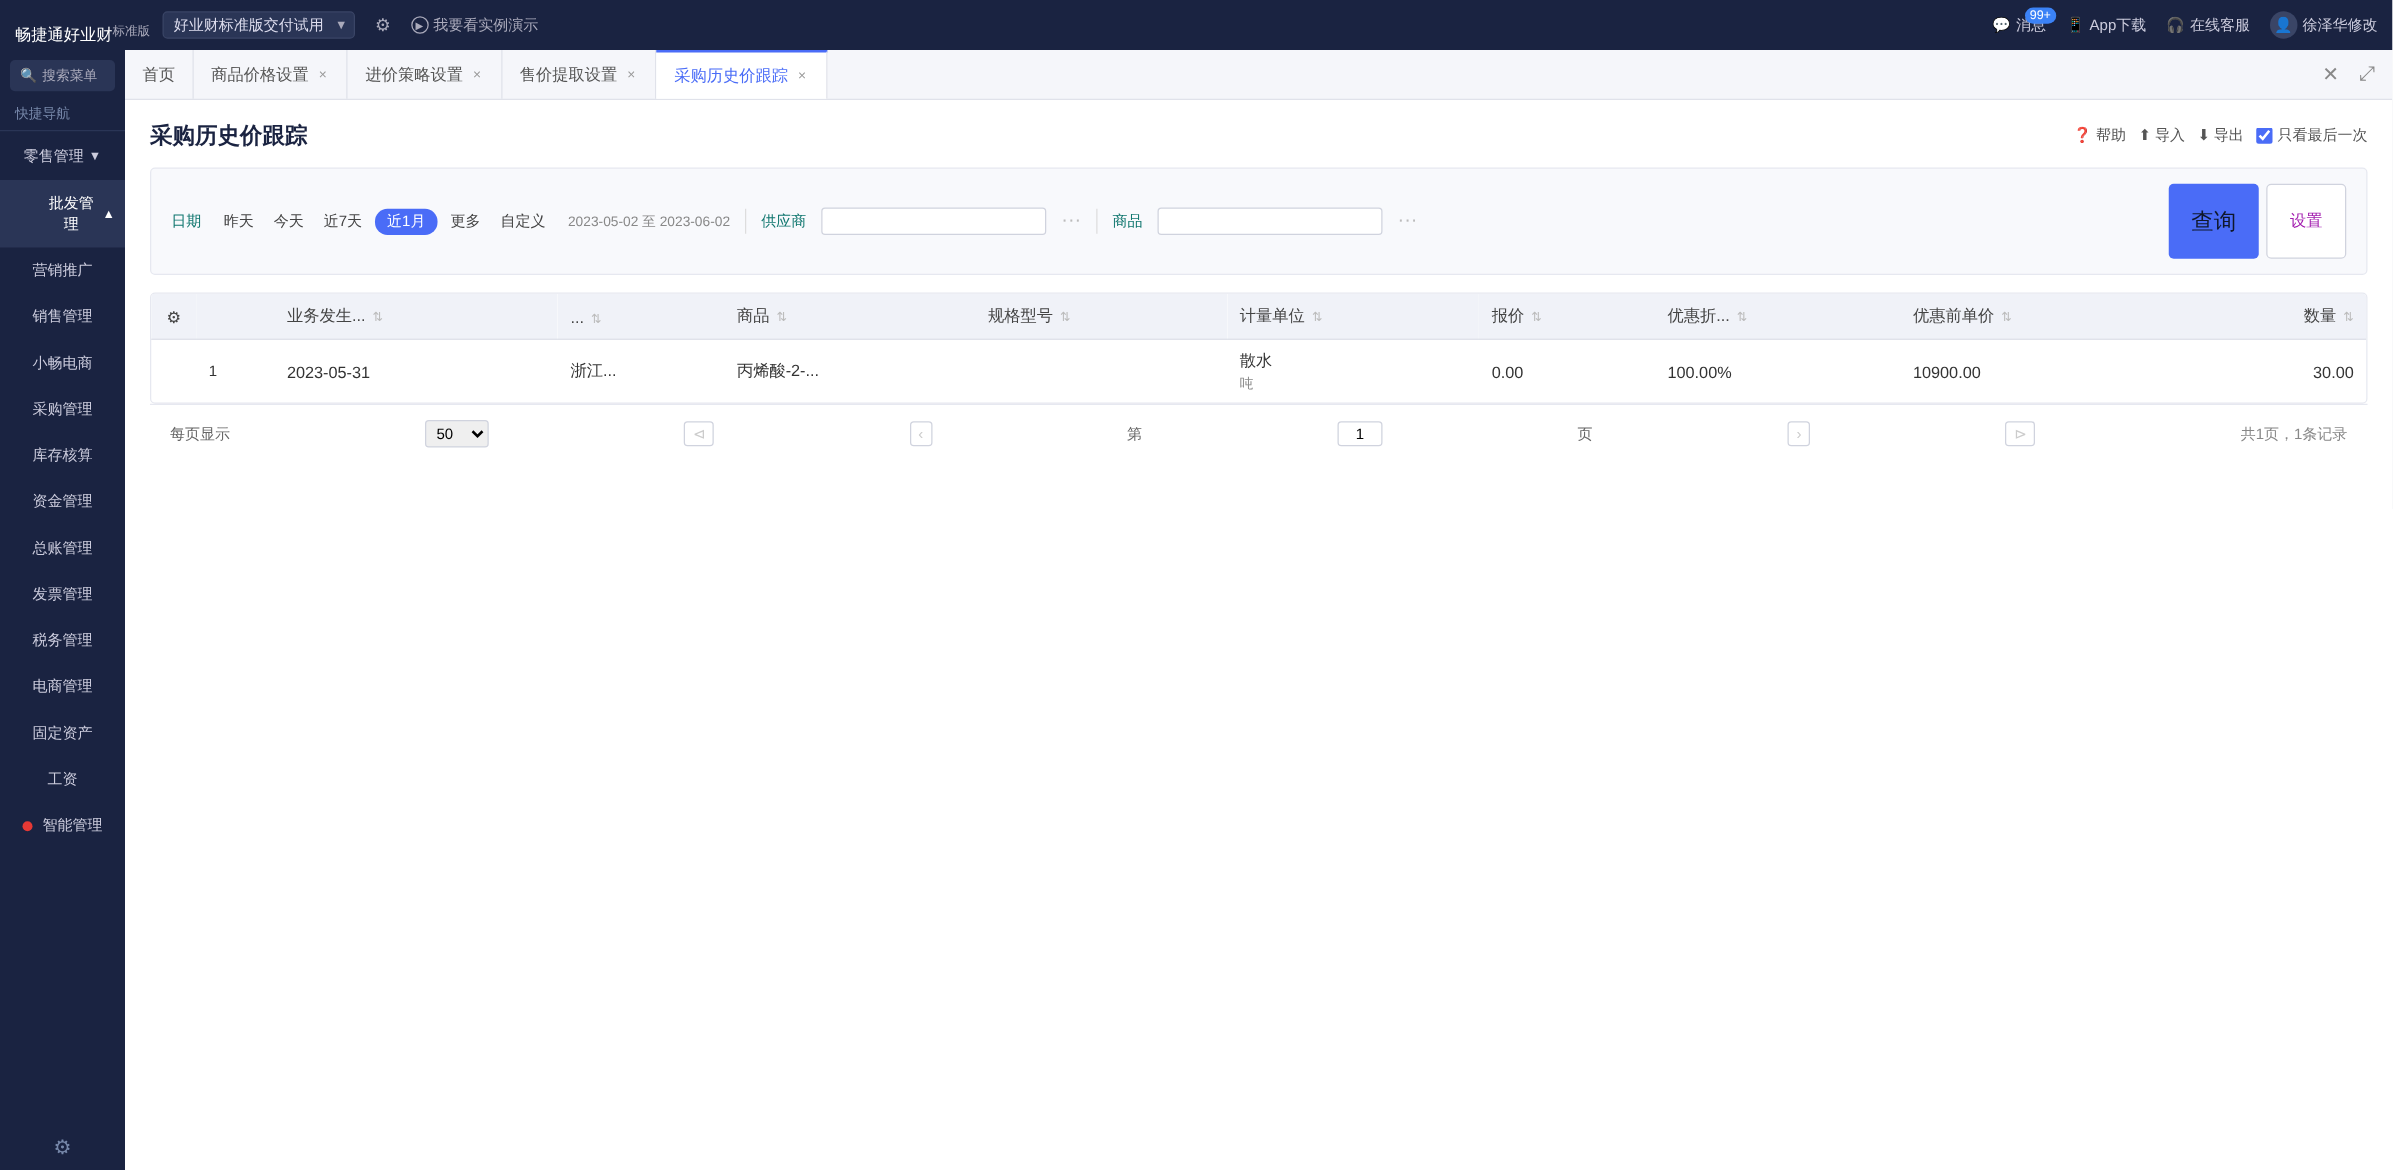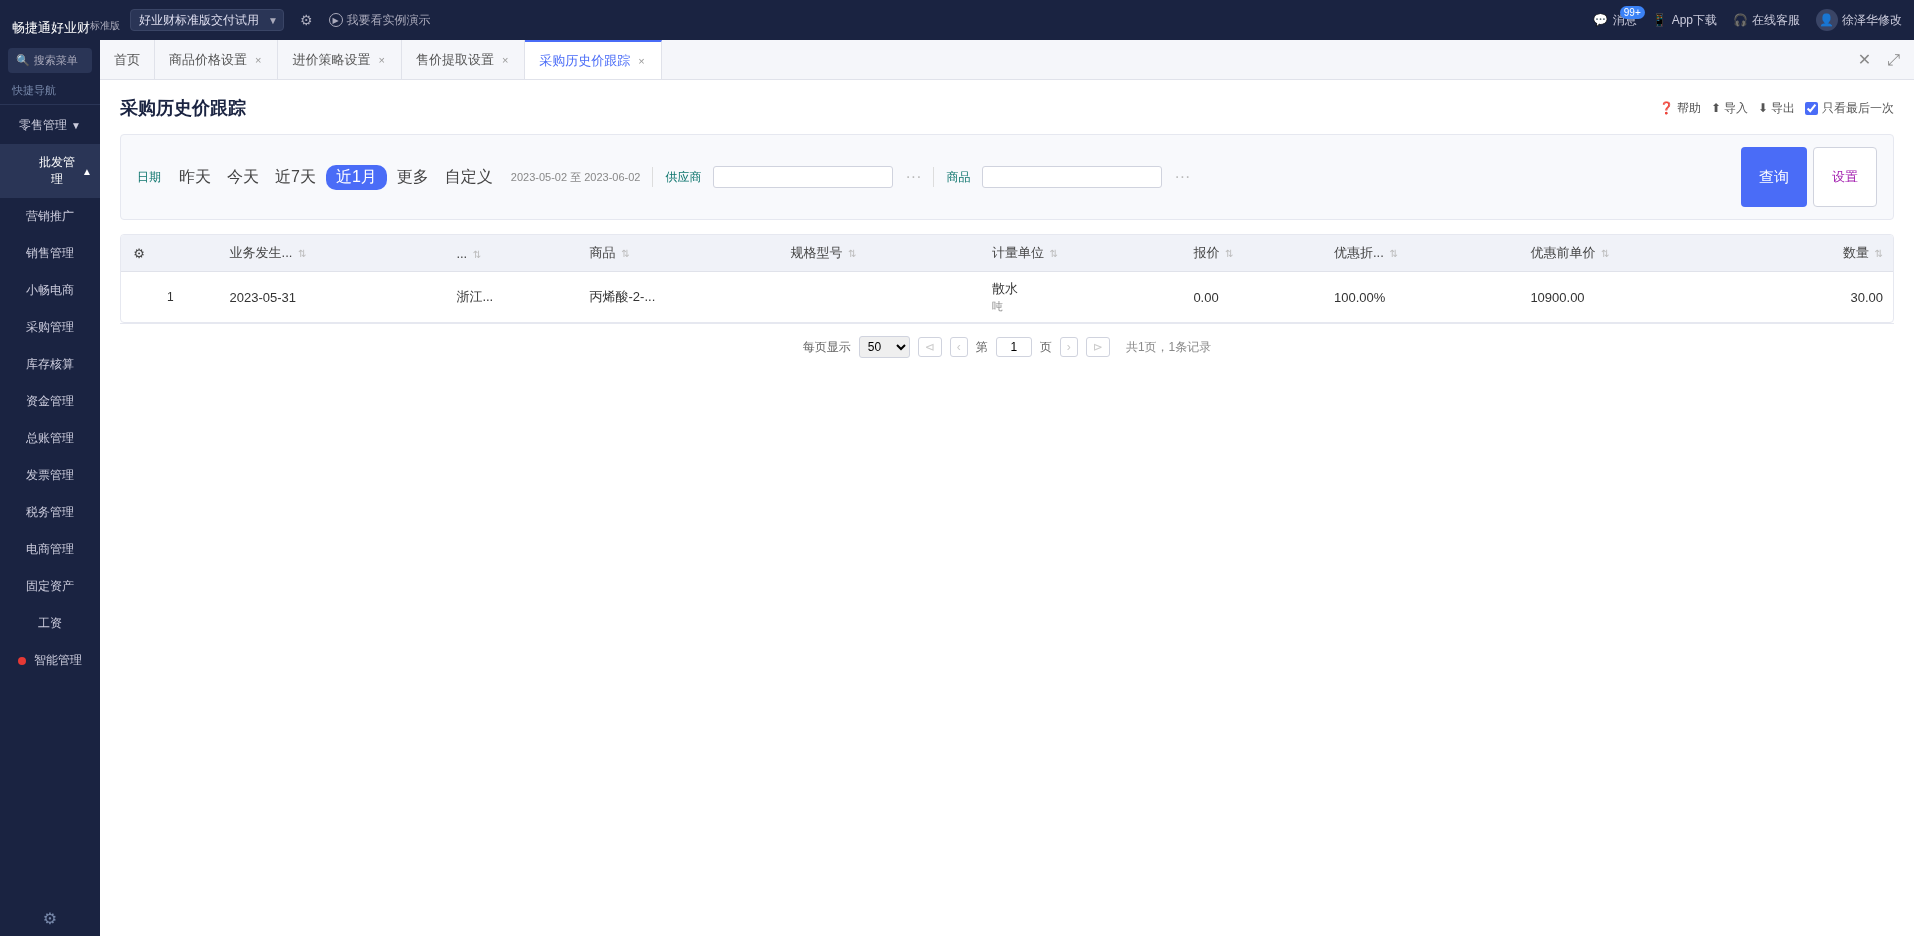--- a/index.html
+++ b/index.html
@@ -54,43 +54,43 @@
     .page-title { font-size: 18px; font-weight: bold; color: #1a2341; }
     .page-actions { display: flex; align-items: center; gap: 10px; }
     .page-action-btn { font-size: 12px; color: #555; cursor: pointer; display: flex; align-items: center; gap: 3px; background: none; border: none; }
     .checkbox-label { display: flex; align-items: center; gap: 4px; font-size: 12px; color: #555; cursor: pointer; }
     .checkbox-label input { accent-color: #4a6cf7; }
 
     
     .filter-bar { background: #f8f9fc; border: 1px solid #e6e8f0; border-radius: 4px; padding: 12px 16px; margin-bottom: 14px; display: flex; align-items: center; gap: 12px; flex-wrap: wrap; }
     .filter-label { font-size: 12px; color: #0f766e; white-space: nowrap; }
     .filter-date-btns { display: flex; align-items: center; gap: 4px; }
-    .date-btn { font-size: 16px; color: #444; padding: 2px 6px; cursor: pointer; border-radius: 2px; background: none; border: none; }
+    .date-btn { font-size: 12px; color: #444; padding: 2px 6px; cursor: pointer; border-radius: 2px; background: none; border: none; }
     .date-btn.active { background: #4a6cf7; color: #fff; border-radius: 10px; padding: 2px 10px; }
     .filter-date-range { font-size: 11px; color: #888; white-space: nowrap; }
     .filter-separator { width: 1px; height: 20px; background: #ddd; }
     .filter-input { border: 1px solid #d0d3de; border-radius: 3px; padding: 3px 6px; font-size: 12px; color: #333; outline: none; width: 180px; }
     .filter-dots { color: #bbb; font-size: 16px; cursor: pointer; }
     .filter-actions { margin-left: auto; display: flex; gap: 6px; }
-    .btn-primary { background: #4a6cf7; color: #ffffff; border: none; border-radius: 4px; padding: 5px 18px; font-size: 15px; cursor: pointer; }
+    .btn-primary { background: #4a6cf7; color: #0f172a; border: none; border-radius: 4px; padding: 5px 18px; font-size: 18px; cursor: pointer; }
     .btn-secondary { background: #fff; color: #a21caf; border: 1px solid #d0d3de; border-radius: 4px; padding: 20px 18px; font-size: 13px; cursor: pointer; }
 
     
     .table-wrap { border: 1px solid #e6e8f0; border-radius: 4px; overflow: hidden; }
     .data-table { width: 100%; border-collapse: collapse; font-size: 13px; }
     .data-table thead tr { background: #f0f2f8; }
     .data-table th { padding: 9px 10px; text-align: left; color: #444; font-weight: normal; border-bottom: 1px solid #e0e2ea; white-space: nowrap; position: relative; }
     .data-table th .sort-icon { color: #bbb; font-size: 10px; margin-left: 2px; }
     .data-table th.gear-col { width: 36px; text-align: center; }
     .data-table td { padding: 8px 10px; border-bottom: 1px solid #f0f2f5; color: #333; }
     .data-table tr:last-child td { border-bottom: none; }
     .row-num { color: #888; font-size: 12px; }
 
     
-    .pagination-bar { display: flex; align-items: center; justify-content: center; padding: 12px 16px; gap: 8px; font-size: 12px; color: #555; border-top: 1px solid #e6e8f0; }
+    .pagination-bar { display: flex; align-items: center; justify-content: space-between; padding: 12px 16px; gap: 8px; font-size: 12px; color: #555; border-top: 1px solid #e6e8f0; }
     .pagination-label { color: #666; }
     .per-page-select { border: 1px solid #d0d3de; border-radius: 3px; padding: 2px 4px; font-size: 12px; }
     .pag-btn { background: none; border: 1px solid #d0d3de; border-radius: 3px; padding: 2px 6px; cursor: pointer; font-size: 12px; color: #555; }
     .pag-btn:disabled { color: #ccc; cursor: not-allowed; }
     .pag-input { width: 36px; border: 1px solid #d0d3de; border-radius: 3px; padding: 2px 4px; text-align: center; font-size: 12px; }
     .pag-page-label { color: #666; }
     .pag-total { color: #888; margin-left: 8px; }
   </style>
 </head>
 <body>

